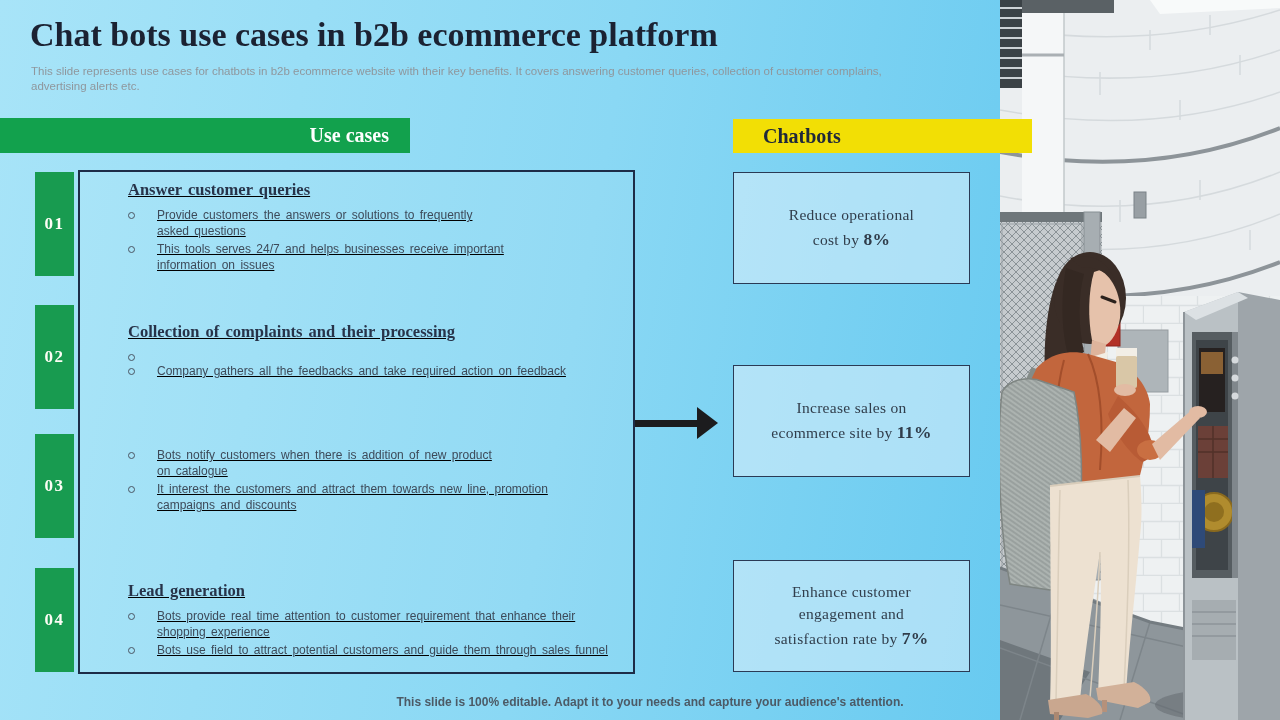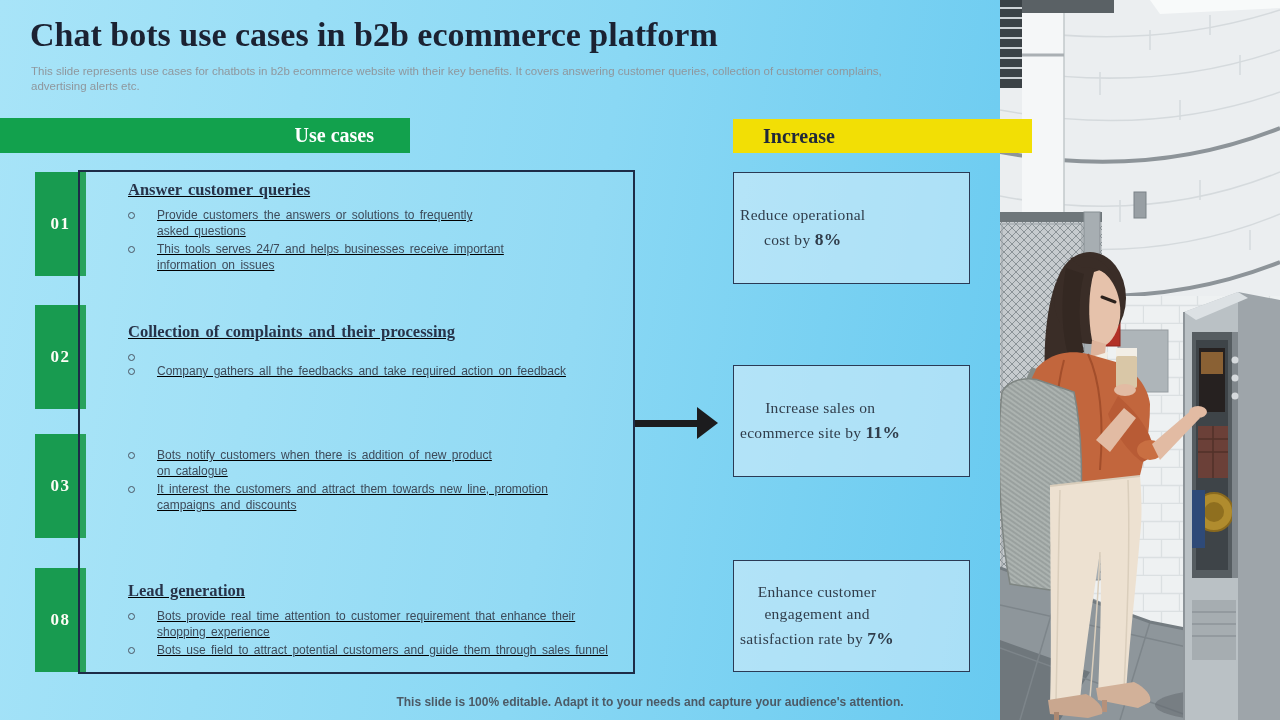--- a/index.html
+++ b/index.html
@@ -6,39 +6,39 @@
   .slide{position:relative;width:1280px;height:720px;overflow:hidden;
     font-family:"Liberation Sans",sans-serif;
     background:linear-gradient(100deg,#A8E4F8 0%,#8AD8F4 45%,#55C2EE 100%);}
   .title{position:absolute;left:30px;top:16px;width:960px;
     font-family:"Liberation Serif",serif;font-weight:700;font-size:34px;color:#1B2232;}
   .subtitle{position:absolute;left:31px;top:64px;width:900px;
     font-size:11.5px;line-height:15px;color:#8F979D;white-space:pre-line;}
   .bar{position:absolute;display:flex;align-items:center;box-sizing:border-box;
     font-family:"Liberation Serif",serif;font-weight:700;font-size:20px;}
   .bar-usecases{left:0;top:118px;width:410px;height:35px;background:#12A14D;
-    color:#FFFFFF;justify-content:flex-end;padding-right:36px;}
+    color:#FFFFFF;justify-content:flex-end;padding-right:21px;}
   .bar-benefits{left:733px;top:119px;width:299px;height:34px;background:#F2DF05;
     color:#20293A;justify-content:flex-start;padding-left:30px;z-index:6;}
-  .num-block{position:absolute;left:35px;width:51px;height:104px;background:#189B50;
+  .num-block{position:absolute;left:35px;width:39px;height:104px;background:#189B50;
     color:#FDFDF5;font-family:"Liberation Serif",serif;font-weight:700;font-size:17px;
     letter-spacing:1.5px;display:flex;align-items:center;justify-content:center;z-index:2;}
   .uc-box{position:absolute;left:78px;top:170px;width:557px;height:504px;
     border:2px solid #1D2C47;box-sizing:border-box;z-index:3;background:rgba(255,255,255,0.07);}
   .uc-item{position:absolute;left:48px;right:18px;text-decoration:underline;}
   .uc-title{font-family:"Liberation Serif",serif;font-weight:700;font-size:16.5px;
     color:#273349;margin-bottom:7px;word-spacing:2px;}
   .bullet{display:flex;gap:22px;font-size:12px;color:#3D4A59;line-height:16px;
     word-spacing:2px;margin-bottom:2px;}
   .bullet-circle{flex:0 0 auto;width:5px;height:5px;border:1px solid #4A5563;
     border-radius:50%;margin-top:5px;}
   .preline{white-space:pre-line;}
   .benefit-box{position:absolute;left:733px;width:237px;height:112px;
     border:1.5px solid #2A3A55;background:rgba(223,241,252,0.55);box-sizing:border-box;
-    display:flex;align-items:center;text-align:center;
+    display:flex;align-items:center;justify-content:center;text-align:center;
     font-family:"Liberation Serif",serif;font-size:15.5px;color:#303D4B;
     line-height:1.45;letter-spacing:.3px;z-index:2;padding:6px;}
   .benefit-value{font-size:17.5px;font-weight:700;}
   .flow-arrow{position:absolute;left:633px;top:403px;z-index:2;}
   .footer{position:absolute;left:240px;top:695px;width:820px;text-align:center;
     font-size:12px;color:#4C5A66;font-weight:bold;}
   .photo{position:absolute;left:1000px;top:0;width:280px;height:720px;z-index:1;}
 </style>
 </head>
 <body>
@@ -46,27 +46,27 @@
 <div class="slide">
 
   <div class="title">Chat bots use cases in b2b ecommerce platform</div>
   <div class="subtitle">This slide represents use cases for chatbots in b2b ecommerce website with their key benefits. It covers answering customer queries, collection of customer complains,
 advertising alerts etc.</div>
 
   <div class="bar bar-usecases">
     <span>Use cases</span>
   </div>
   <div class="bar bar-benefits">
-    <span>Increase</span>
+    <span>Chatbots</span>
   </div>
 
   <div class="num-block" style="top:172px">01</div>
   <div class="num-block" style="top:305px">02</div>
   <div class="num-block" style="top:434px">03</div>
-  <div class="num-block" style="top:568px">08</div>
+  <div class="num-block" style="top:568px">04</div>
 
   <div class="uc-box">
 
     <div class="uc-item" style="top:8px">
       <div class="uc-title">Answer customer queries</div>
       <div class="bullet">
         <span class="bullet-circle"></span>
         <span class="preline">Provide customers the answers or solutions to frequently
 asked questions</span>
       </div>

